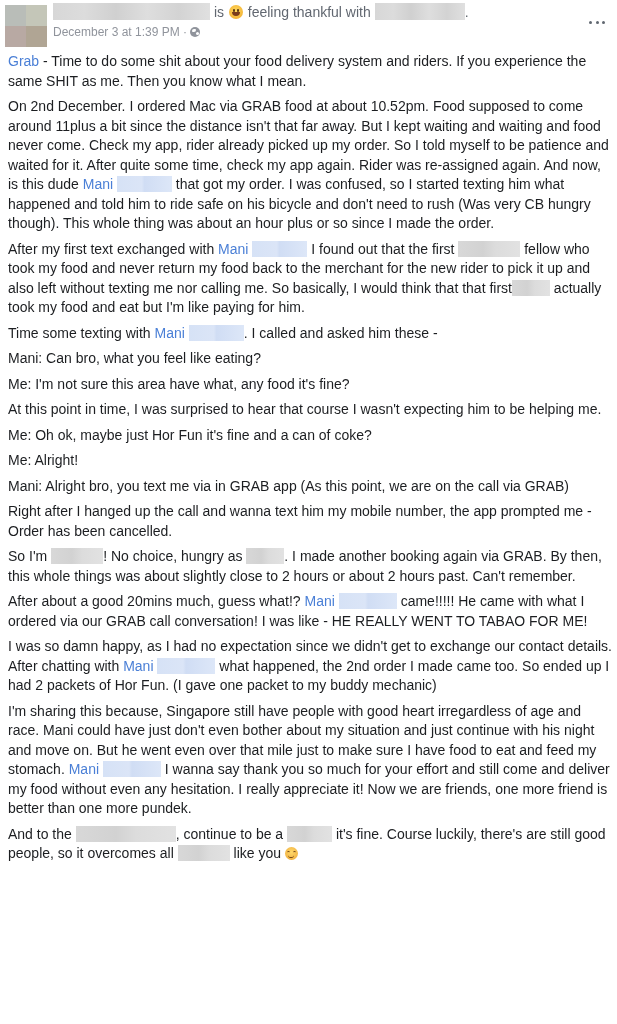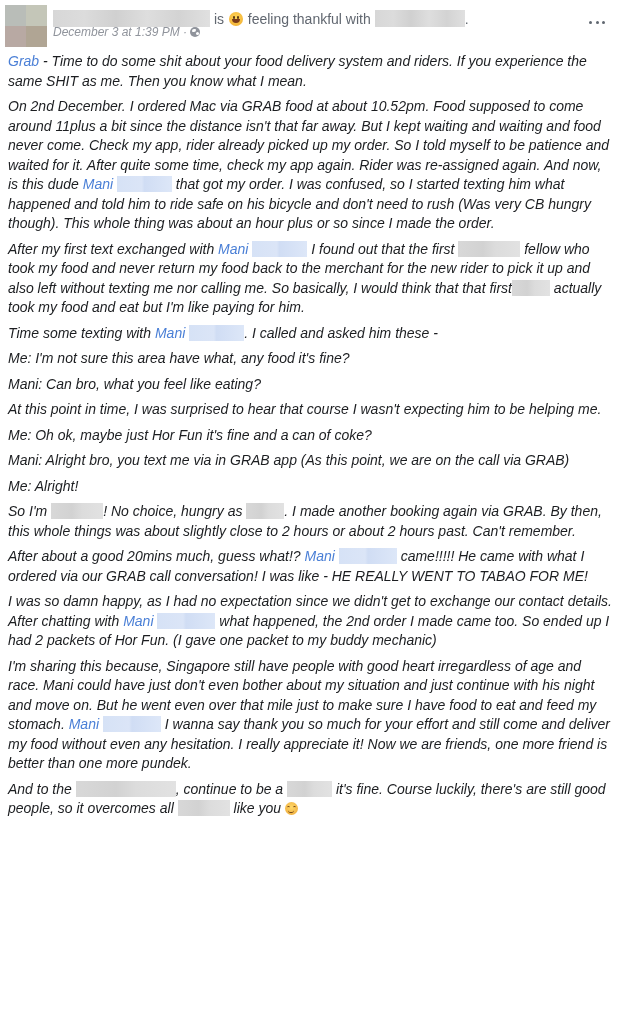--- a/index.html
+++ b/index.html
@@ -35,21 +35,21 @@
       overflow: hidden;
     }
     .avatar span:nth-child(1) { background: #b9bdb8; }
     .avatar span:nth-child(2) { background: #c4c6b8; }
     .avatar span:nth-child(3) { background: #b8a9a3; }
     .avatar span:nth-child(4) { background: #b0a594; }
 
     .headline {
       position: absolute;
       left: 53px;
-      top: 10px;
+      top: 3px;
       font-size: 14px;
       line-height: 18px;
       color: #616770;
       white-space: nowrap;
     }
     .blur {
       display: inline-block;
       vertical-align: -3px;
       height: 17px;
       background: linear-gradient(90deg, #d7d7d7 0%, #dcdcdc 20%, #d0d0d0 40%, #dedede 60%, #d3d3d3 80%, #e0e0e0 100%);
@@ -87,21 +87,20 @@
       border-radius: 0 0 5px 5px;
     }
     .timestamp {
       position: absolute;
       left: 53px;
       top: 24px;
       font-size: 12px;
       line-height: 16px;
       color: #90949c;
       white-space: nowrap;
-      font-style: italic;
     }
     .globe {
       display: inline-block;
       width: 10px;
       height: 10px;
       border-radius: 50%;
       background: #90949c;
       vertical-align: -1px;
       position: relative;
       overflow: hidden;
@@ -144,21 +143,20 @@
       position: absolute;
       left: 8px;
       top: 52px;
       width: 605px;
       font-size: 14px;
       line-height: 19.5px;
       color: #1c1e21;
     }
     .body p {
       margin: 0 0 6px 0;
-      font-style: italic;
     }
     .body p.tight { margin-bottom: 4px; }
     a.link {
       color: #385898;
       color: #4a7fd6;
       text-decoration: none;
       cursor: pointer;
     }
     .rblur {
       display: inline-block;
@@ -238,26 +236,27 @@
   <div class="body">
 
     <p><a class="link">Grab</a><span> - Time to do some shit about your food delivery system and riders. If you experience the same SHIT as me. Then you know what I mean.</span></p>
 
     <p><span>On 2nd December. I ordered Mac via GRAB food at about 10.52pm. Food supposed to come around 11plus a bit since the distance isn't that far away. But I kept waiting and waiting and food never come. Check my app, rider already picked up my order. So I told myself to be patience and waited for it. After quite some time, check my app again. Rider was re-assigned again. And now, is this dude </span><a class="link">Mani</a> <span class="rblur blue" style="width:55px"></span><span> that got my order. I was confused, so I started texting him what happened and told him to ride safe on his bicycle and don't need to rush (Was very CB hungry though). This whole thing was about an hour plus or so since I made the order.</span></p>
 
     <p><span>After my first text exchanged with </span><a class="link">Mani</a> <span class="rblur blue" style="width:55px"></span><span> I found out that the first </span><span class="rblur grey" style="width:62px"></span><span> fellow who took my food and never return my food back to the merchant for the new rider to pick it up and also left without texting me nor calling me. So basically, I would think that that first</span><span class="rblur grey" style="width:38px"></span><span> actually took my food and eat but I'm like paying for him.</span></p>
 
     <p><span>Time some texting with </span><a class="link">Mani</a> <span class="rblur blue" style="width:55px"></span><span>. I called and asked him these -</span></p>
 
+    <p>Mani: Can bro, what you feel like eating?</p>
     <p>Me: I'm not sure this area have what, any food it's fine?</p>
-    <p>Mani: Can bro, what you feel like eating?</p>
     <p>At this point in time, I was surprised to hear that course I wasn't expecting him to be helping me.</p>
     <p>Me: Oh ok, maybe just Hor Fun it's fine and a can of coke?</p>
+    <p>Me: Alright!</p>
     <p>Mani: Alright bro, you text me via in GRAB app (As this point, we are on the call via GRAB)</p>
-    <p>Me: Alright!</p>
+    <p>Right after I hanged up the call and wanna text him my mobile number, the app prompted me - Order has been cancelled.</p>
 
     <p><span>So I'm </span><span class="rblur grey" style="width:52px"></span><span>! No choice, hungry as </span><span class="rblur grey" style="width:38px"></span><span>. I made another booking again via GRAB. By then, this whole things was about slightly close to 2 hours or about 2 hours past. Can't remember.</span></p>
 
     <p><span>After about a good 20mins much, guess what!? </span><a class="link">Mani</a> <span class="rblur blue" style="width:58px"></span><span> came!!!!! He came with what I ordered via our GRAB call conversation! I was like - HE REALLY WENT TO TABAO FOR ME!</span></p>
 
     <p><span>I was so damn happy, as I had no expectation since we didn't get to exchange our contact details. After chatting with </span><a class="link">Mani</a> <span class="rblur blue" style="width:58px"></span><span> what happened, the 2nd order I made came too. So ended up I had 2 packets of Hor Fun. (I gave one packet to my buddy mechanic)</span></p>
 
     <p><span>I'm sharing this because, Singapore still have people with good heart irregardless of age and race. Mani could have just don't even bother about my situation and just continue with his night and move on. But he went even over that mile just to make sure I have food to eat and feed my stomach. </span><a class="link">Mani</a> <span class="rblur blue" style="width:58px"></span><span> I wanna say thank you so much for your effort and still come and deliver my food without even any hesitation. I really appreciate it! Now we are friends, one more friend is better than one more pundek.</span></p>
 
     <p class="tight"><span>And to the </span><span class="rblur grey" style="width:100px"></span><span>, continue to be a </span><span class="rblur grey" style="width:45px"></span><span> it's fine. Course luckily, there's are still good people, so it overcomes all </span><span class="rblur grey" style="width:52px"></span><span> like you</span> <span class="smile"><span class="cheek"></span></span></p>

